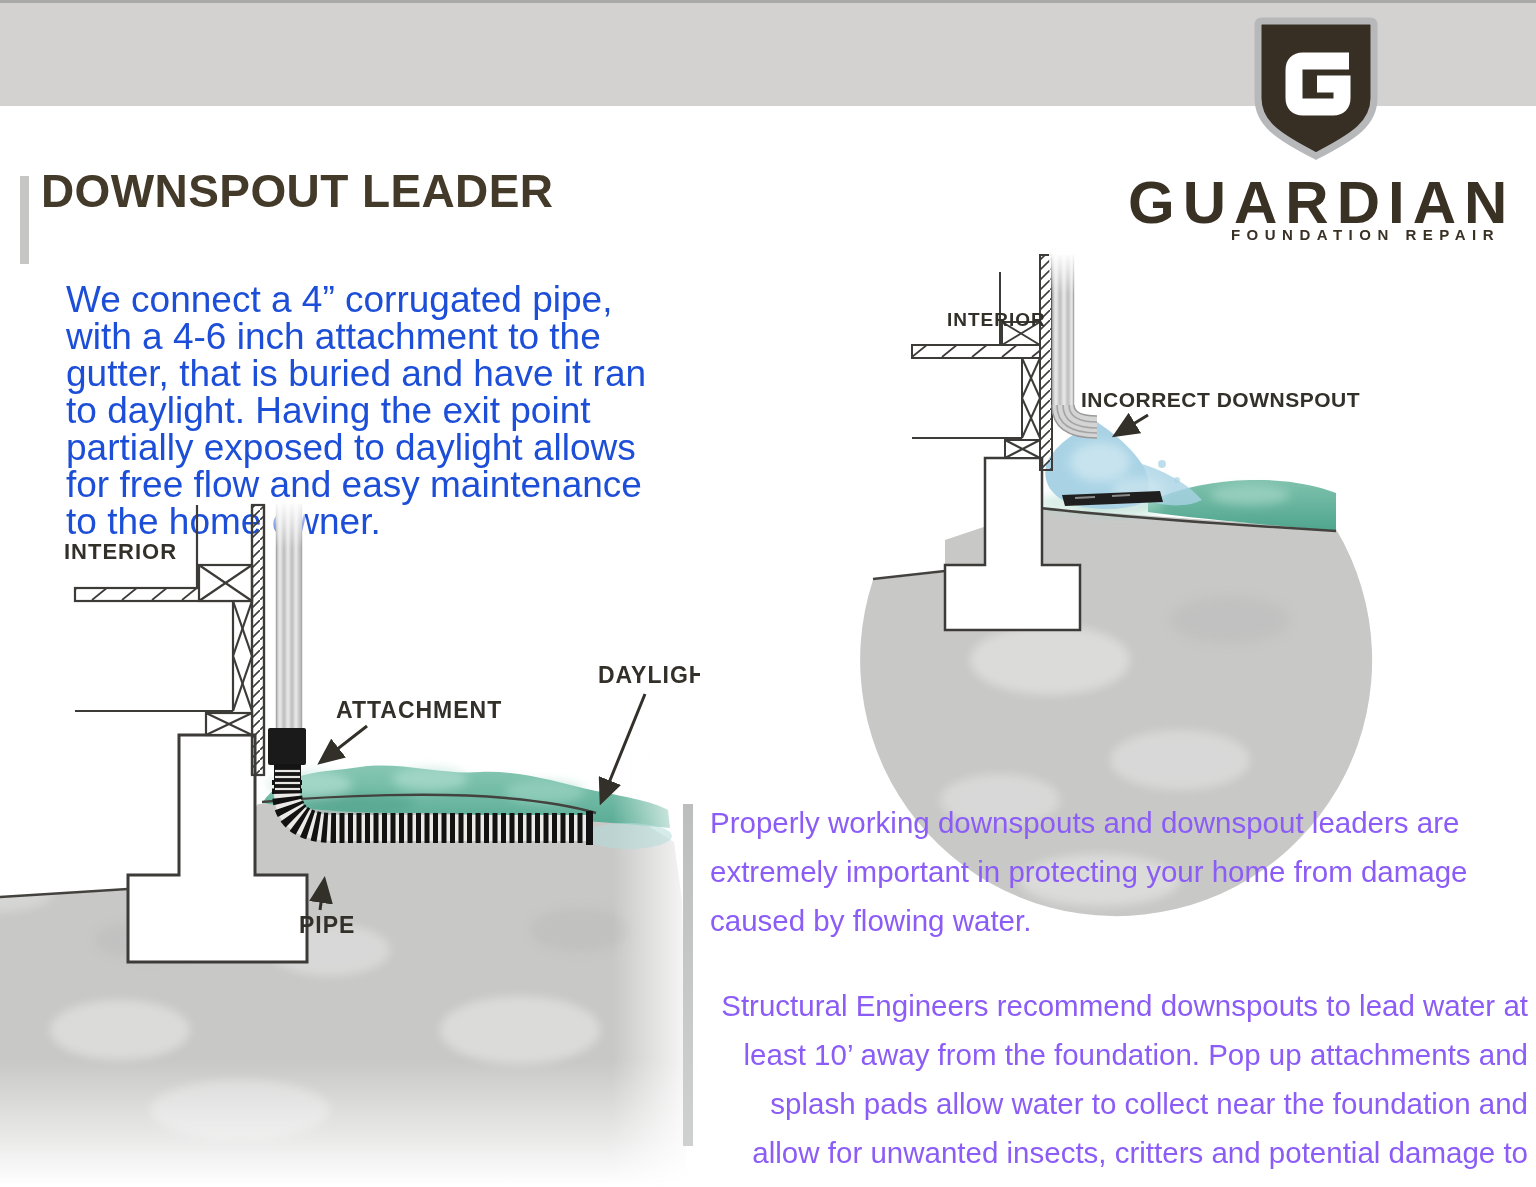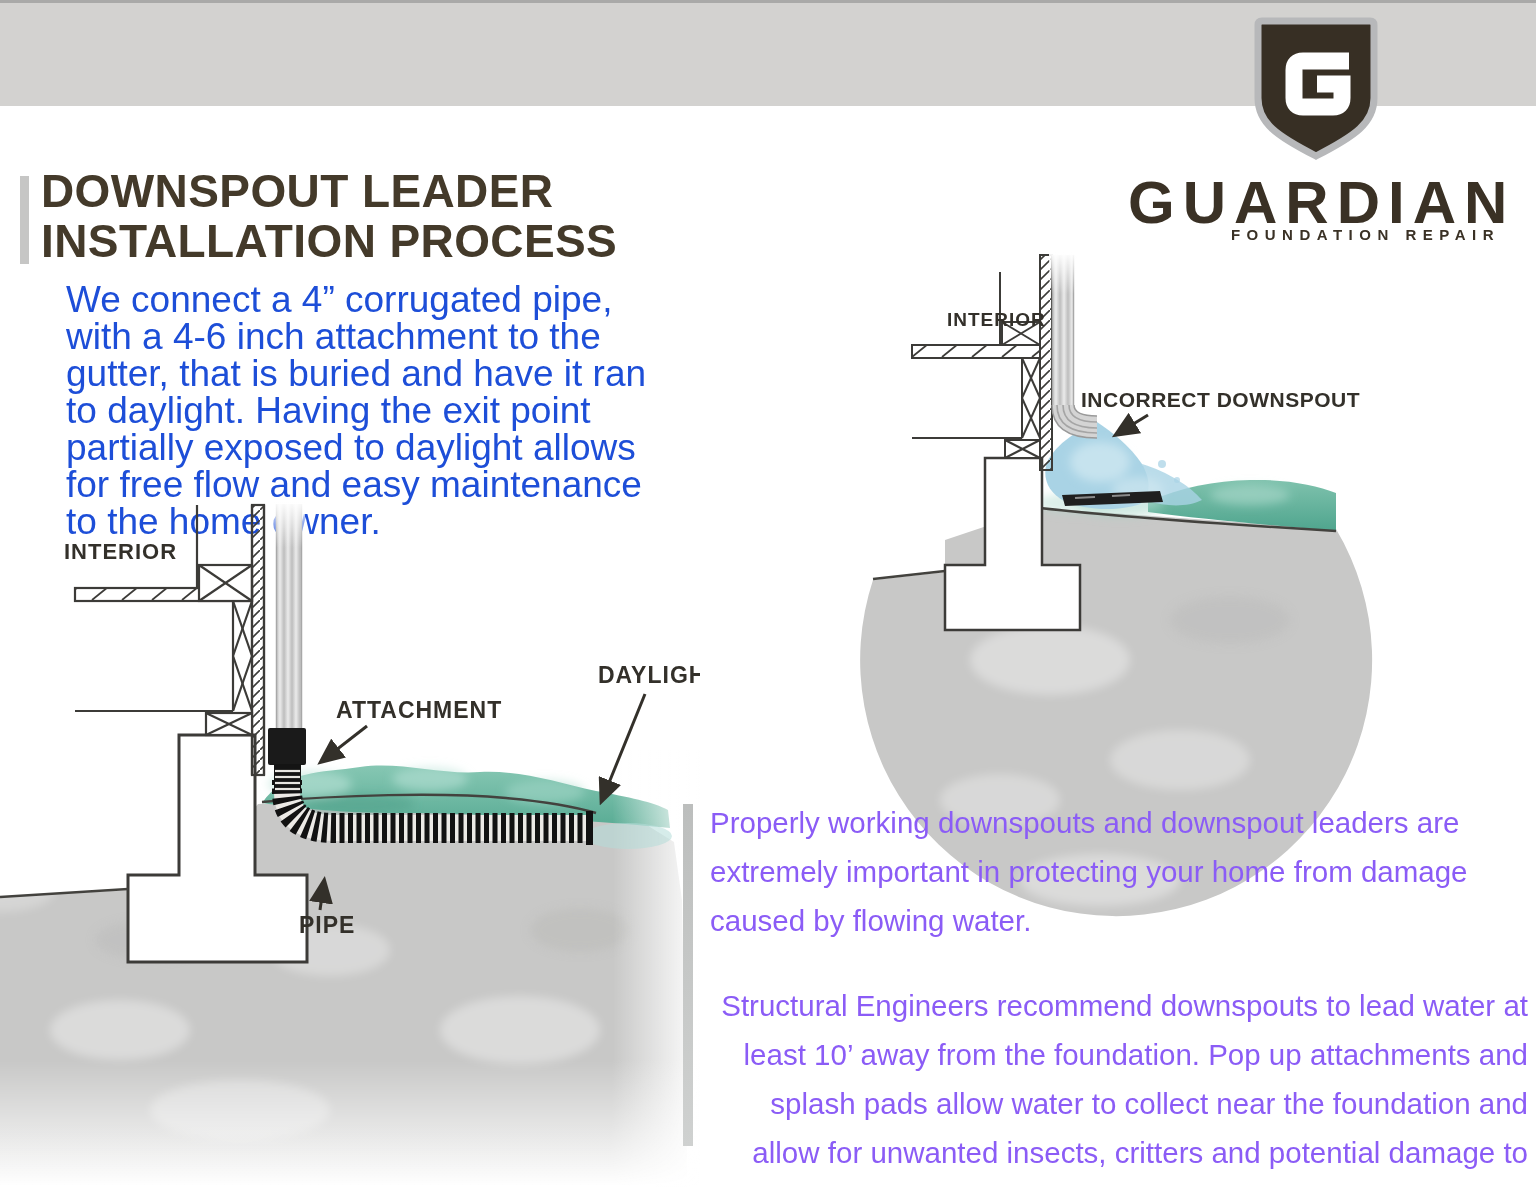--- a/index.html
+++ b/index.html
@@ -81,21 +81,20 @@
   <g transform="translate(30,36)">
     <path d="M68,9 H22 Q13,9 13,18 V46 Q13,55 22,55 H52 Q61,55 61,46 V32 H36" fill="none" stroke="#ffffff" stroke-width="17"></path>
   </g>
 </svg>
 <div class="abs brand-word">GUARDIAN</div>
 <div class="abs brand-tag">FOUNDATION REPAIR</div>
 
 <div class="abs title-rule"></div>
 <div class="abs page-title">
   <div>DOWNSPOUT LEADER</div>
-  <div>INSTALLATION PROCESS</div>
 </div>
 <div class="abs intro">We connect a 4” corrugated pipe, with a 4-6 inch attachment to the gutter, that is buried and have it ran to daylight. Having the exit point partially exposed to daylight allows for free flow and easy maintenance to the home owner.</div>
 
 <svg class="abs" style="left:0; top:470px;" width="700" height="717" viewBox="0 0 700 717">
   <defs>
     <linearGradient id="dsG" gradientUnits="userSpaceOnUse" x1="276" y1="0" x2="284" y2="0" spreadMethod="repeat">
       <stop offset="0" stop-color="#bdbdbd"></stop>
         <stop offset="0.5" stop-color="#ebebeb"></stop>
         <stop offset="1" stop-color="#bdbdbd"></stop>
     </linearGradient>

